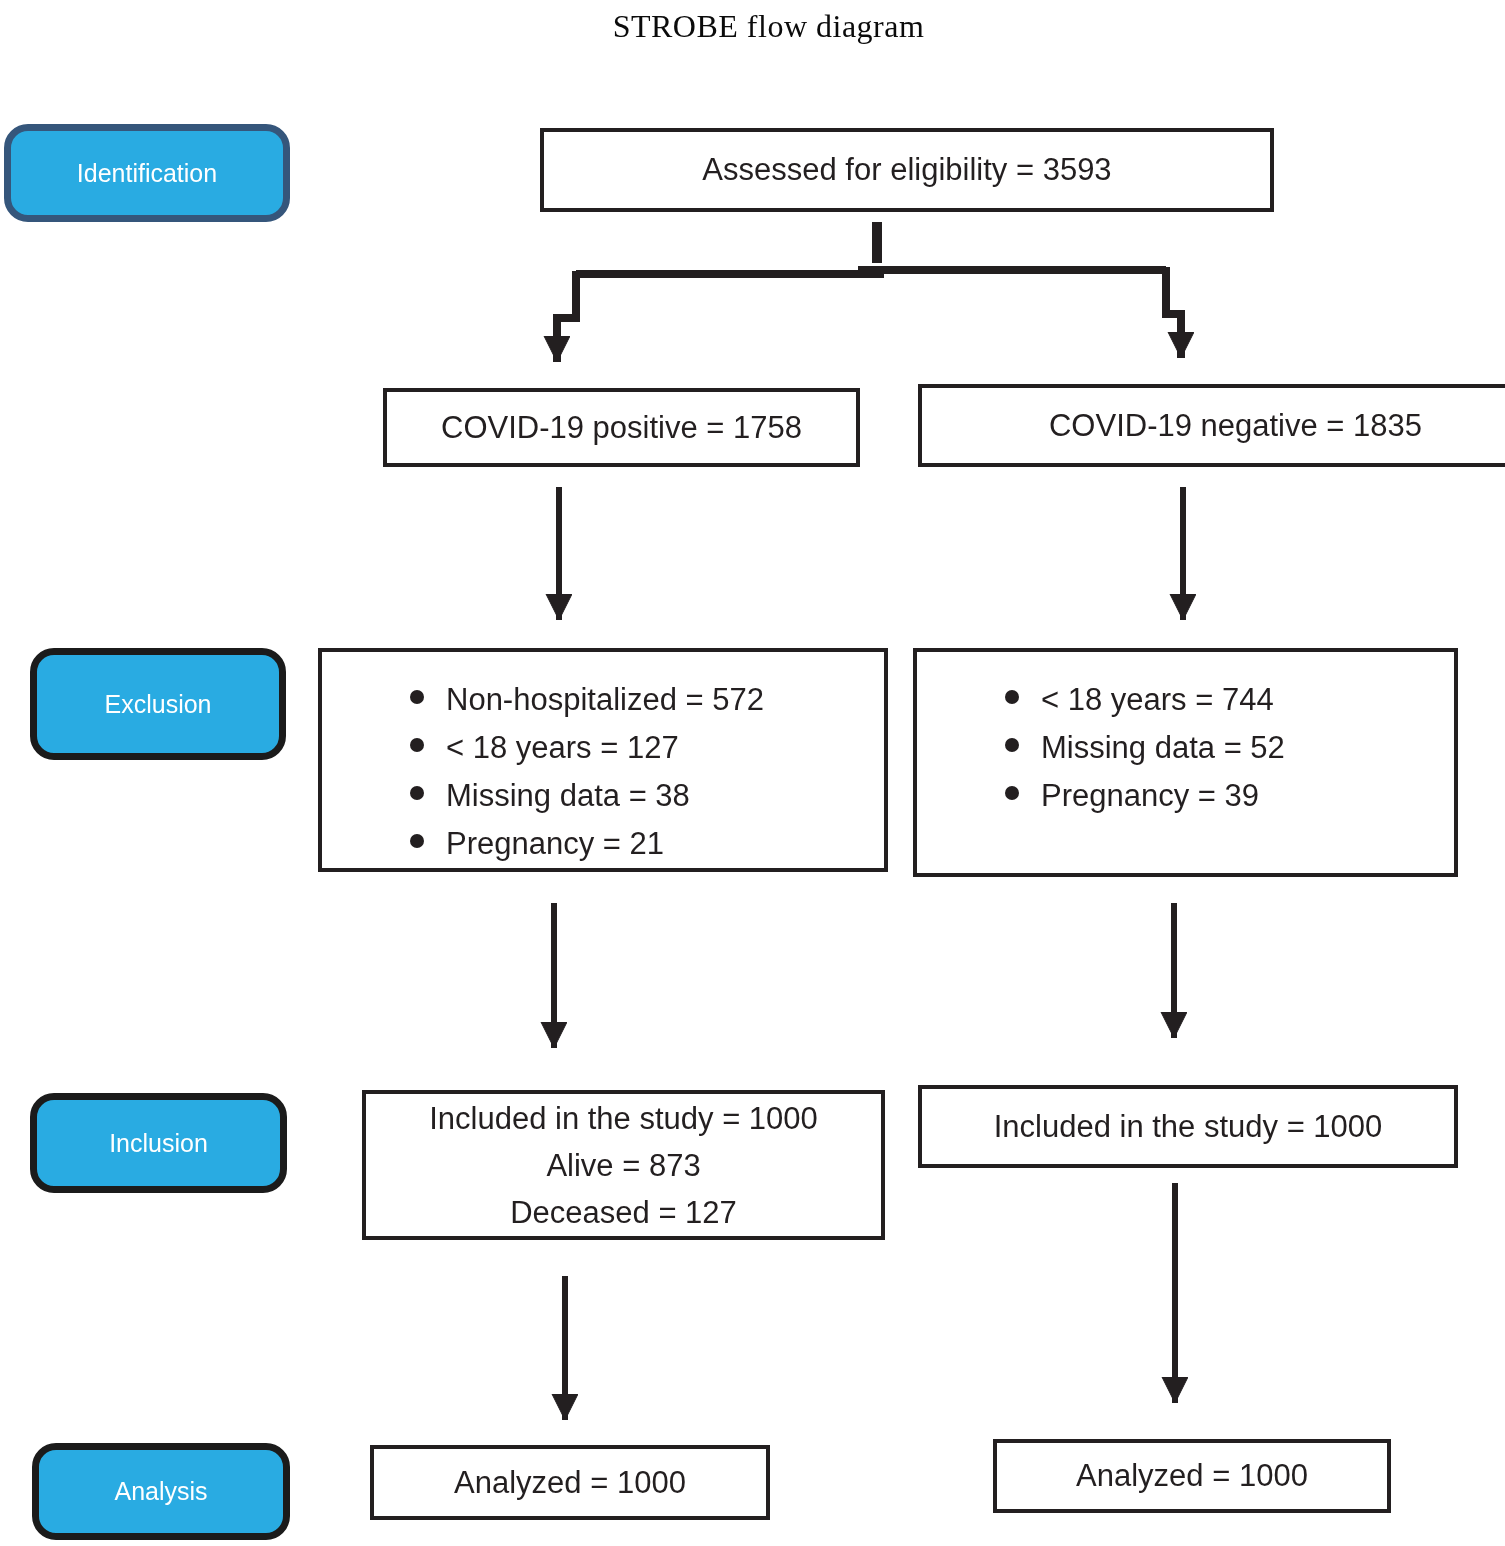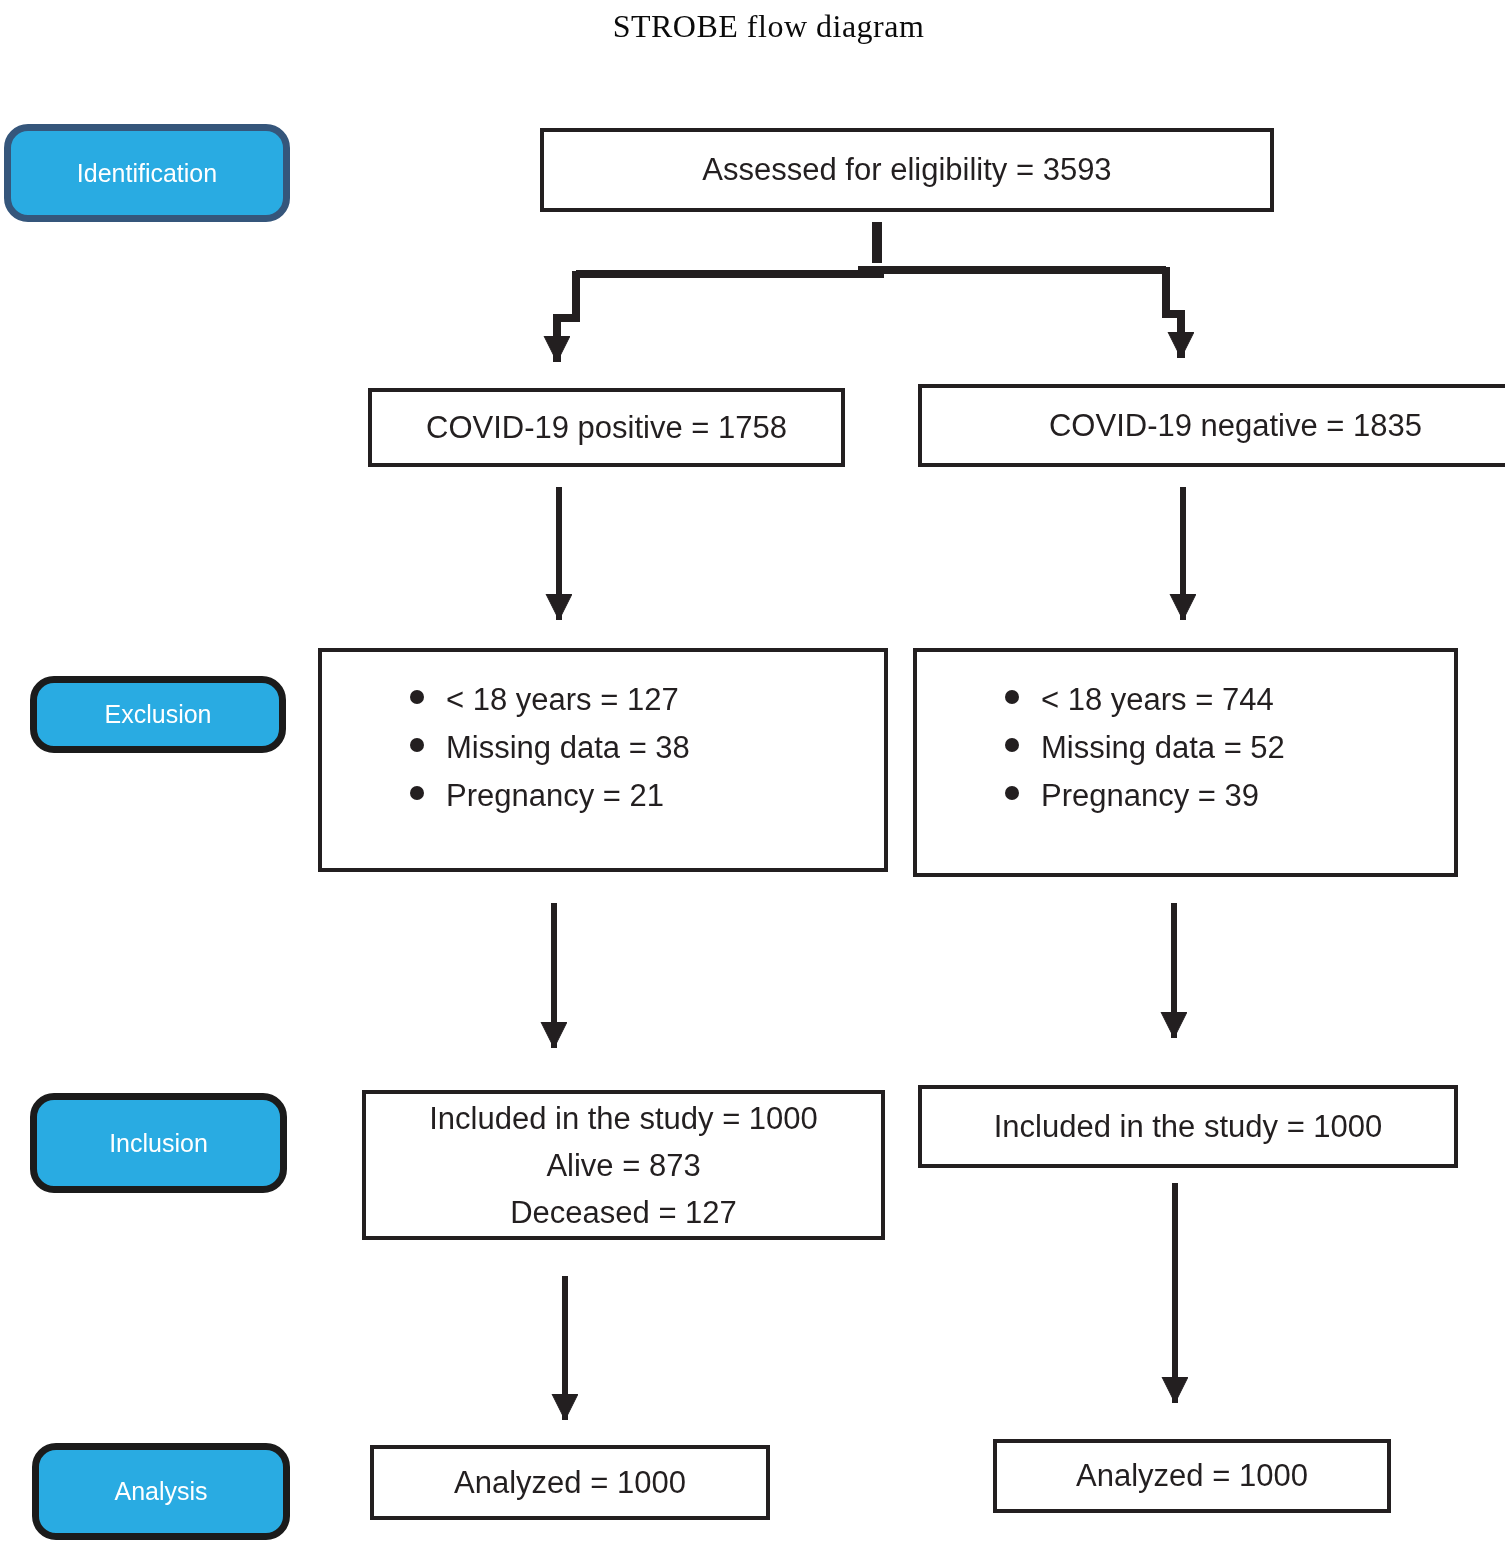--- a/index.html
+++ b/index.html
@@ -28,34 +28,34 @@
     position: absolute;
     background: var(--badge-fill, #29ABE2);
     border: 7px solid var(--badge-border, #1B1B1B);
     border-radius: 24px;
     color: var(--badge-text, #fff);
     font-size: 25px;
     display: flex; align-items: center; justify-content: center;
     box-sizing: border-box;
   }
   .badge-id { border-color: var(--badge-border-first, #35567B); left: 4px; top: 124px; width: 286px; height: 98px; }
-  .badge-excl { left: 30px; top: 648px; width: 256px; height: 77px; margin-top: 28px; }
+  .badge-excl { left: 30px; top: 648px; width: 256px; height: 112px; }
   .badge-incl { left: 30px; top: 1093px; width: 257px; height: 100px; }
   .badge-anal { left: 32px; top: 1443px; width: 258px; height: 97px; }
   .box {
     position: absolute;
     background: var(--box-bg, #fff);
     border: 4px solid var(--box-border, #231F20);
     box-sizing: border-box;
     font-size: 31px;
     display: flex; align-items: center; justify-content: center;
     text-align: center;
   }
   .box-assessed { left: 540px; top: 128px; width: 734px; height: 84px; }
-  .box-covid-pos { left: 368px; top: 388px; width: 477px; height: 79px; }
+  .box-covid-pos { left: 383px; top: 388px; width: 477px; height: 79px; }
   .box-covid-neg { left: 918px; top: 384px; width: 635px; height: 83px; }
   .box-excl-pos { left: 318px; top: 648px; width: 570px; height: 224px; align-items: flex-start; justify-content: flex-start; text-align: left; }
   .box-excl-neg { left: 913px; top: 648px; width: 545px; height: 229px; align-items: flex-start; justify-content: flex-start; text-align: left; }
   .box-incl-pos { left: 362px; top: 1090px; width: 523px; height: 150px; flex-direction: column; }
   .box-incl-neg { left: 918px; top: 1085px; width: 540px; height: 83px; }
   .box-anal-pos { left: 370px; top: 1445px; width: 400px; height: 75px; }
   .box-anal-neg { left: 993px; top: 1439px; width: 398px; height: 74px; }
   ul.bullets {
     list-style: none;
     margin: 24px 0 0 0;
@@ -110,20 +110,21 @@
   <div class="badge badge-excl">Exclusion</div>
   <div class="badge badge-incl">Inclusion</div>
   <div class="badge badge-anal">Analysis</div>
 
   <div class="box box-assessed">Assessed for eligibility = 3593</div>
   <div class="box box-covid-pos">COVID-19 positive = 1758</div>
   <div class="box box-covid-neg">COVID-19 negative = 1835</div>
 
   <div class="box box-excl-pos">
     <ul class="bullets">
+        <li>Non-hospitalized = 572</li>
         <li>&lt; 18 years = 127</li>
         <li>Missing data = 38</li>
         <li>Pregnancy = 21</li>
       </ul>
   </div>
   <div class="box box-excl-neg">
     <ul class="bullets">
         <li>&lt; 18 years = 744</li>
         <li>Missing data = 52</li>
         <li>Pregnancy = 39</li>

